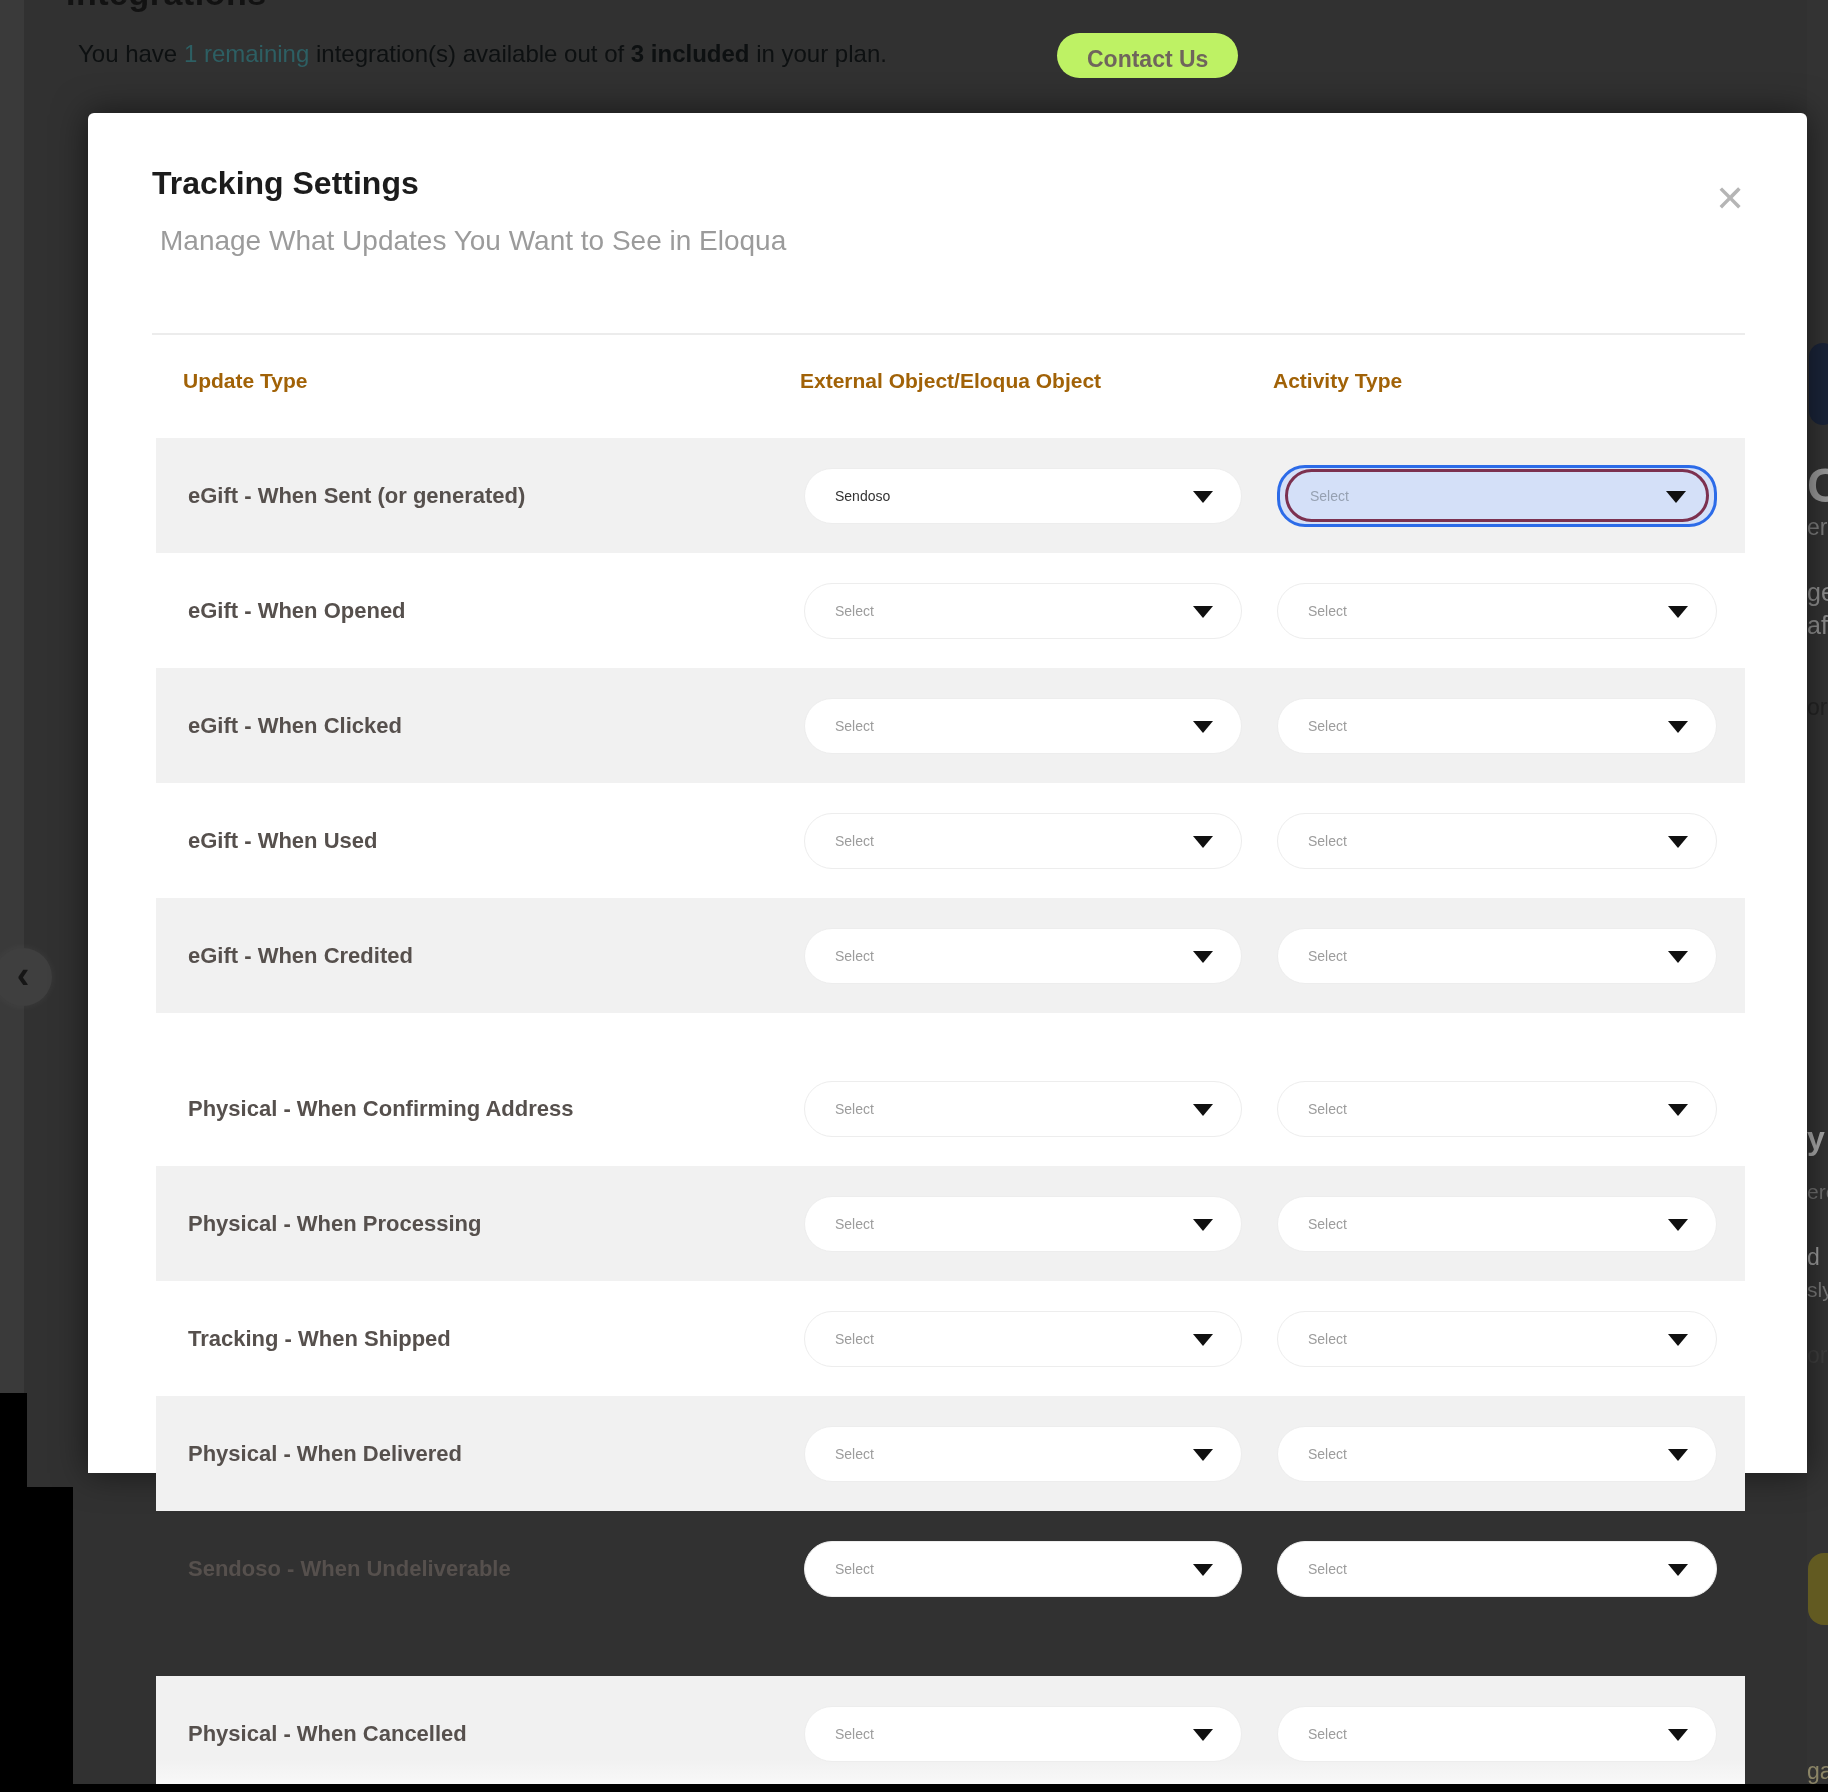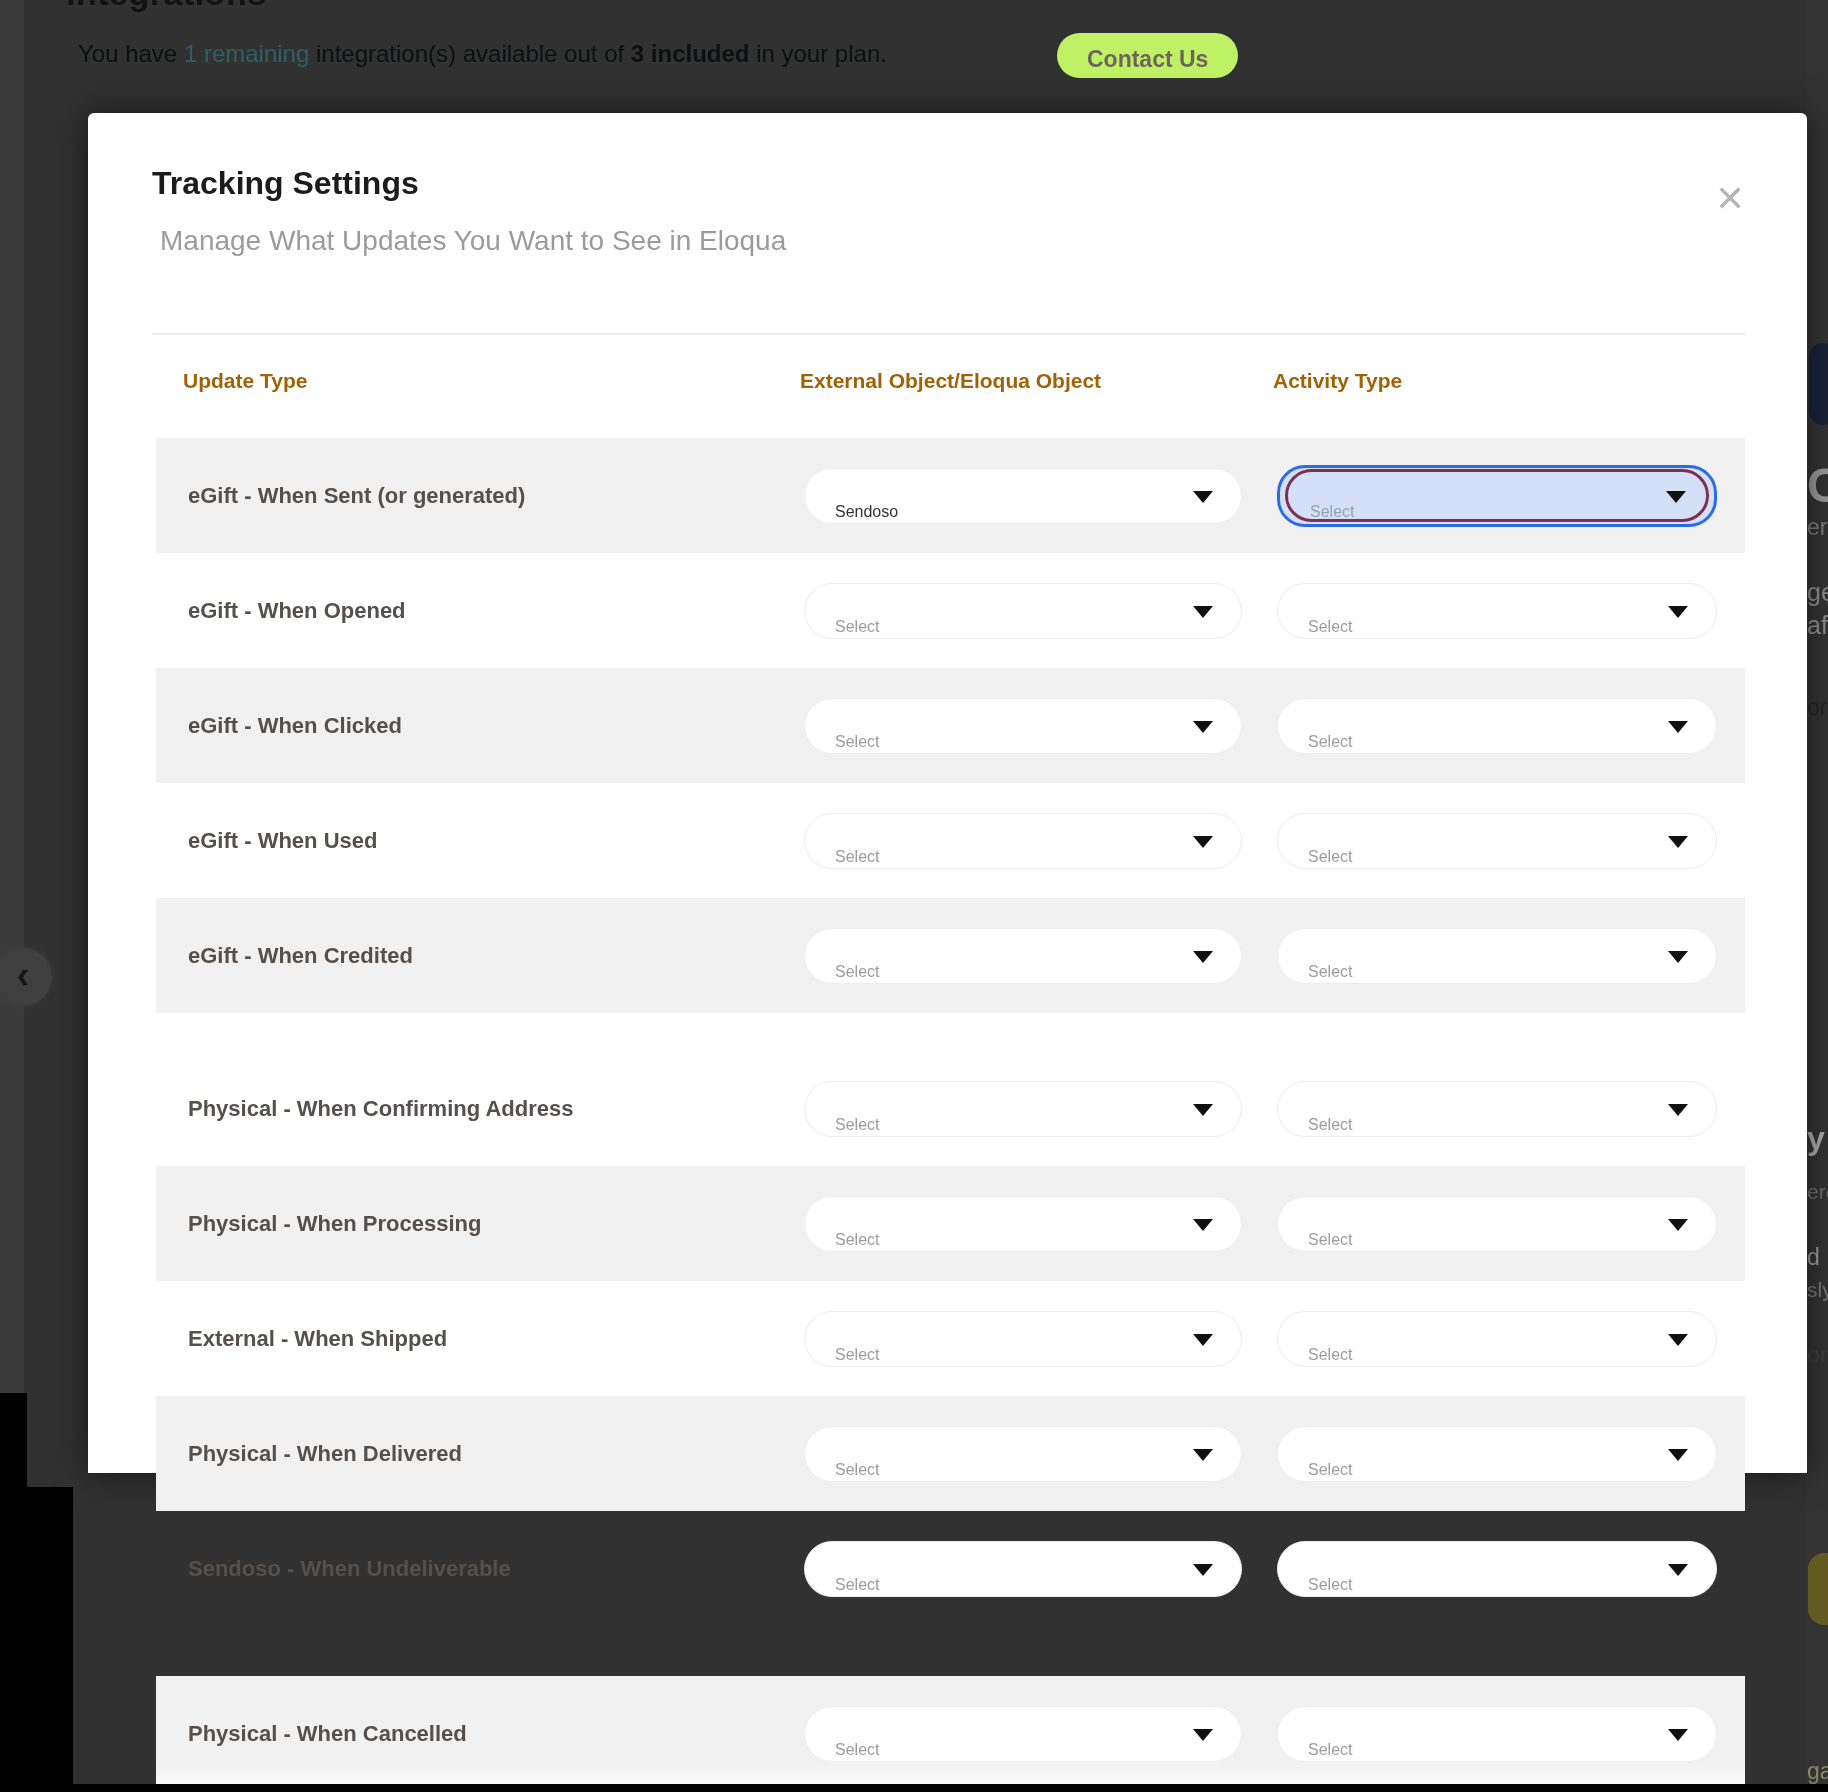--- a/index.html
+++ b/index.html
@@ -57,21 +57,21 @@
   .row { position:relative; height:115px; margin:0 62px 0 68px; }
   .row.shaded { background:#f1f1f1; }
   .row:last-child.shaded { background:linear-gradient(#f1f1f1 0%, #f1f1f1 72%, #fafafa 100%); }
   .row .label { position:absolute; left:32px; top:50%; transform:translateY(-50%);
                 font-size:22px; font-weight:bold; color:#56504d; white-space:nowrap; }
 
   .pill { position:absolute; top:50%; transform:translateY(-50%); height:56px;
           background:#ffffff; border:1px solid #ededed; border-radius:28px; cursor:pointer; }
   .pill.ext { left:648px; width:438px; }
   .pill.act { left:1121px; width:440px; }
-  .pill .val { position:absolute; left:30px; top:16px; line-height:54px; font-size:16px;
+  .pill .val { position:absolute; left:30px; top:0; line-height:54px; font-size:14px;
                color:#9c9c9c; white-space:nowrap; }
   .pill.filled .val { color:#333333; }
   .pill .arrow { position:absolute; right:28px; top:50%; margin-top:-5px; width:0; height:0;
                  border-left:10px solid transparent; border-right:10px solid transparent;
                  border-top:12px solid #101010; }
   .pill.highlighted { background:#d4e0f8; border:3px solid #2c6be8; height:62px; }
   .pill.highlighted .val { color:#96a1b2; line-height:56px; }
   .pill.highlighted::after { content:""; position:absolute; inset:1px 5px 2px 5px;
                  border:3px solid #7c3150; border-radius:999px; pointer-events:none; }
 </style>
@@ -191,21 +191,21 @@
     <div class="pill ext">
       <span class="val">Select</span>
       <span class="arrow"></span>
     </div>
     <div class="pill act">
       <span class="val">Select</span>
       <span class="arrow"></span>
     </div>
   </div>
         <div class="row">
-    <span class="label">External - When Shipped</span>
+    <span class="label">Tracking - When Shipped</span>
     <div class="pill ext">
       <span class="val">Select</span>
       <span class="arrow"></span>
     </div>
     <div class="pill act">
       <span class="val">Select</span>
       <span class="arrow"></span>
     </div>
   </div>
         <div class="row shaded">

